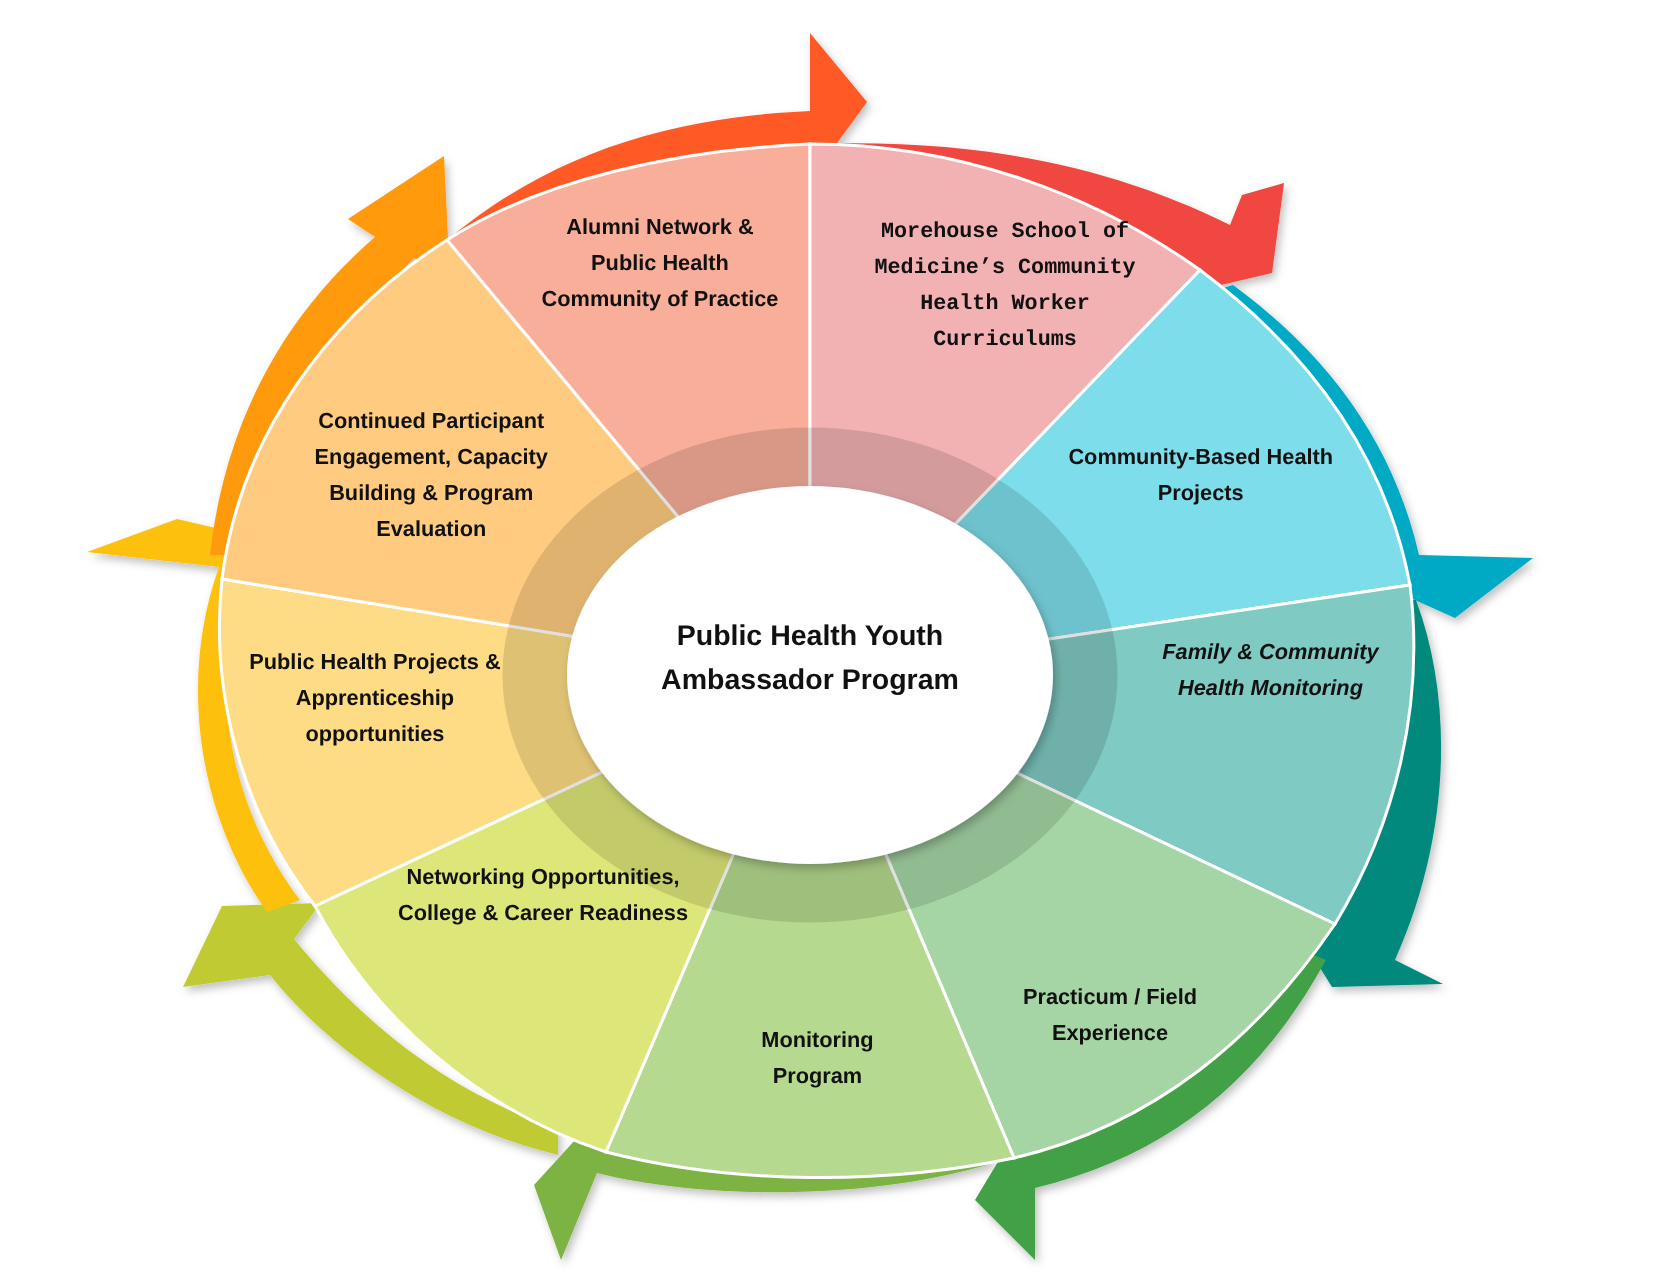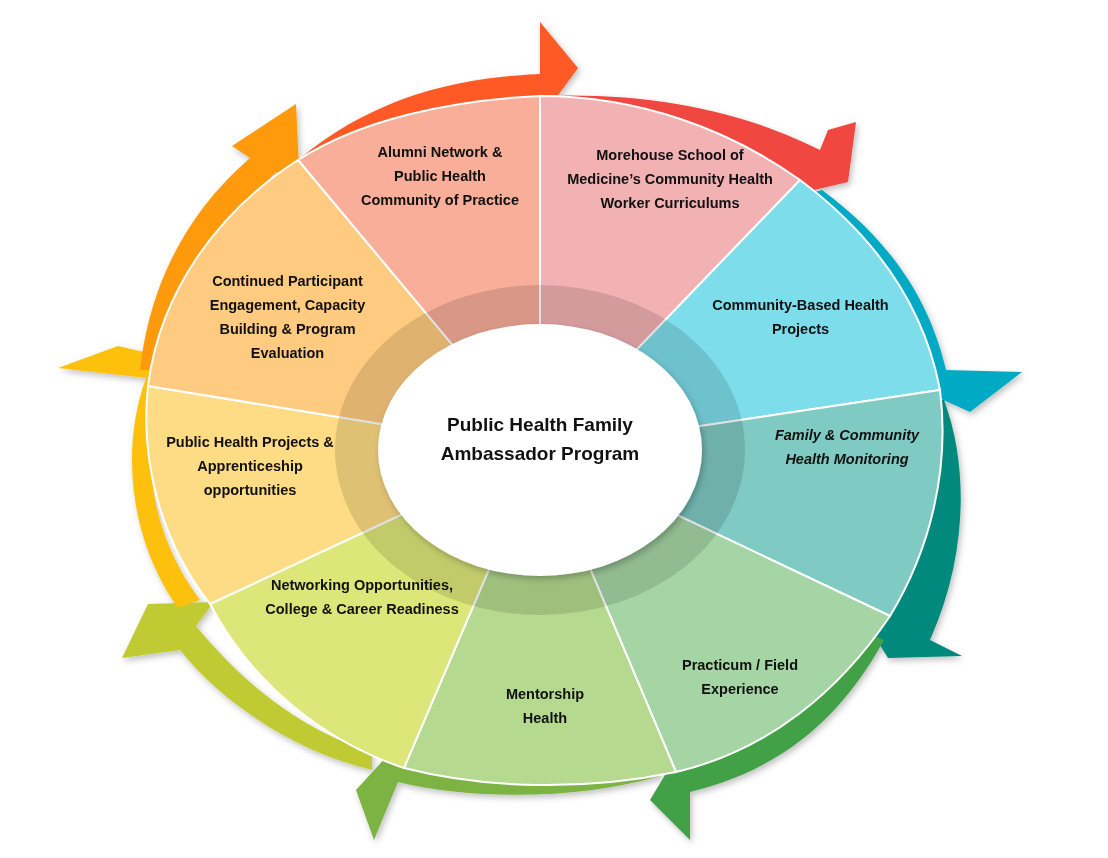--- a/index.html
+++ b/index.html
@@ -49,23 +49,23 @@
     <path fill="#DDE679" d="M540,450 L404,768 C320,740 250,680 210,604 Z"></path>
     <path fill="#FEDC85" d="M540,450 L210,604 C160,540 140,460 148,386 Z"></path>
     <path fill="#FECB80" d="M540,450 L148,386 C160,290 220,210 298,160 Z"></path>
   </g>
 
   <ellipse cx="540" cy="450" rx="205" ry="165" fill="#000" fill-opacity="0.12"></ellipse>
 
   <ellipse cx="540" cy="450" rx="162" ry="126" fill="#ffffff" filter="url(#sh)"></ellipse>
 </svg>
 
-<div class="center-label" style="left:420px; top:410px; width:240px;">Public Health Family Ambassador Program</div>
+<div class="center-label" style="left:420px; top:410px; width:240px;">Public Health Youth Ambassador Program</div>
 
 <div class="seg-label" style="left:360px; top:140px; width:160px;">Alumni Network &amp; Public Health Community of Practice</div>
-<div class="seg-label" style="left:565px; top:143px; width:210px;">Morehouse School of Medicine’s Community Health  Worker Curriculums</div>
+<div class="seg-label" style="left:565px; top:143px; width:210px;font-family:Liberation Mono, monospace;">Morehouse School of Medicine’s Community Health  Worker Curriculums</div>
 <div class="seg-label" style="left:698px; top:293px; width:205px;">Community-Based Health Projects</div>
 <div class="seg-label" style="left:772px; top:423px; width:150px;font-style:italic;">Family &amp; Community Health Monitoring</div>
 <div class="seg-label" style="left:670px; top:609px; width:140px;margin-top:44px;">Practicum / Field Experience</div>
-<div class="seg-label" style="left:490px; top:682px; width:110px;">Mentorship Health</div>
+<div class="seg-label" style="left:490px; top:682px; width:110px;">Monitoring Program</div>
 <div class="seg-label" style="left:262px; top:573px; width:200px;">Networking Opportunities, College &amp; Career Readiness</div>
 <div class="seg-label" style="left:150px; top:430px; width:200px;">Public Health Projects &amp; Apprenticeship opportunities</div>
 <div class="seg-label" style="left:195px; top:269px; width:185px;text-align:center;">Continued Participant Engagement, Capacity Building &amp; Program Evaluation</div>
 
 </body></html>

